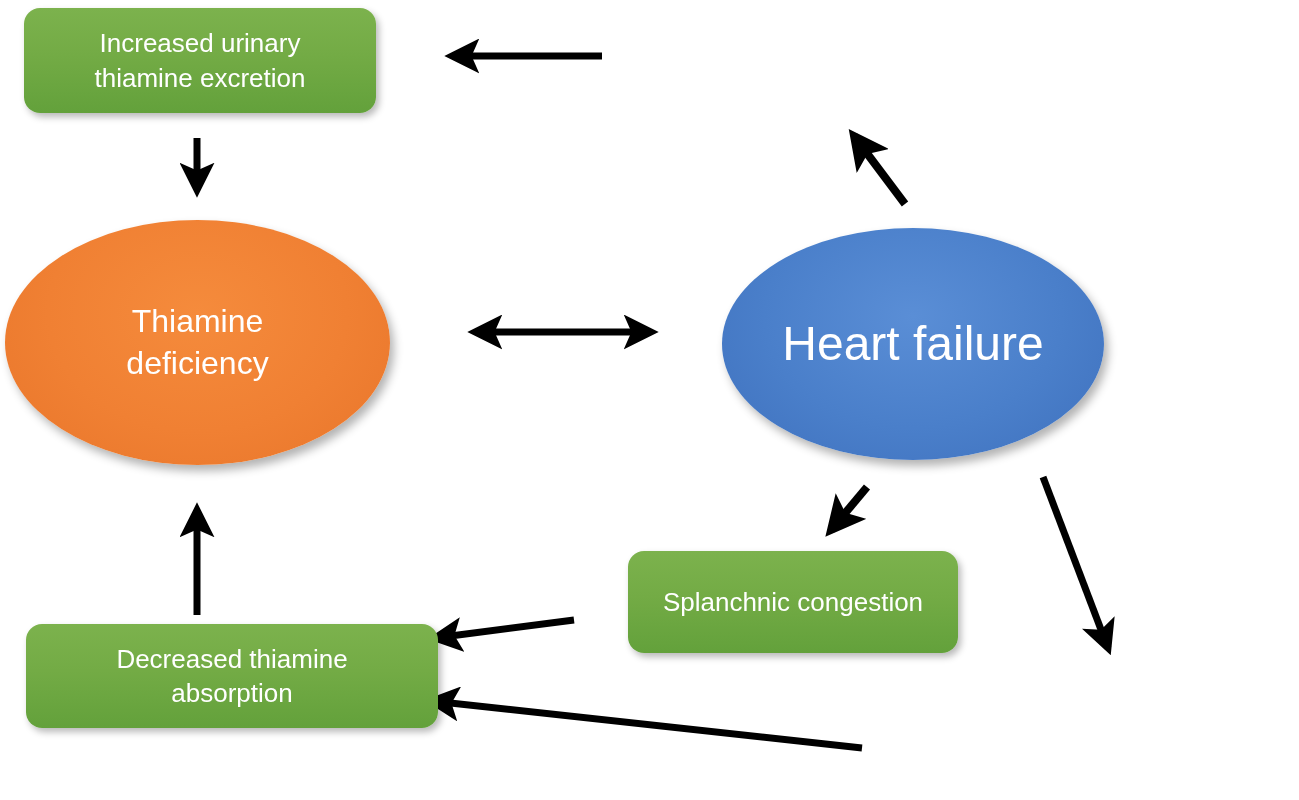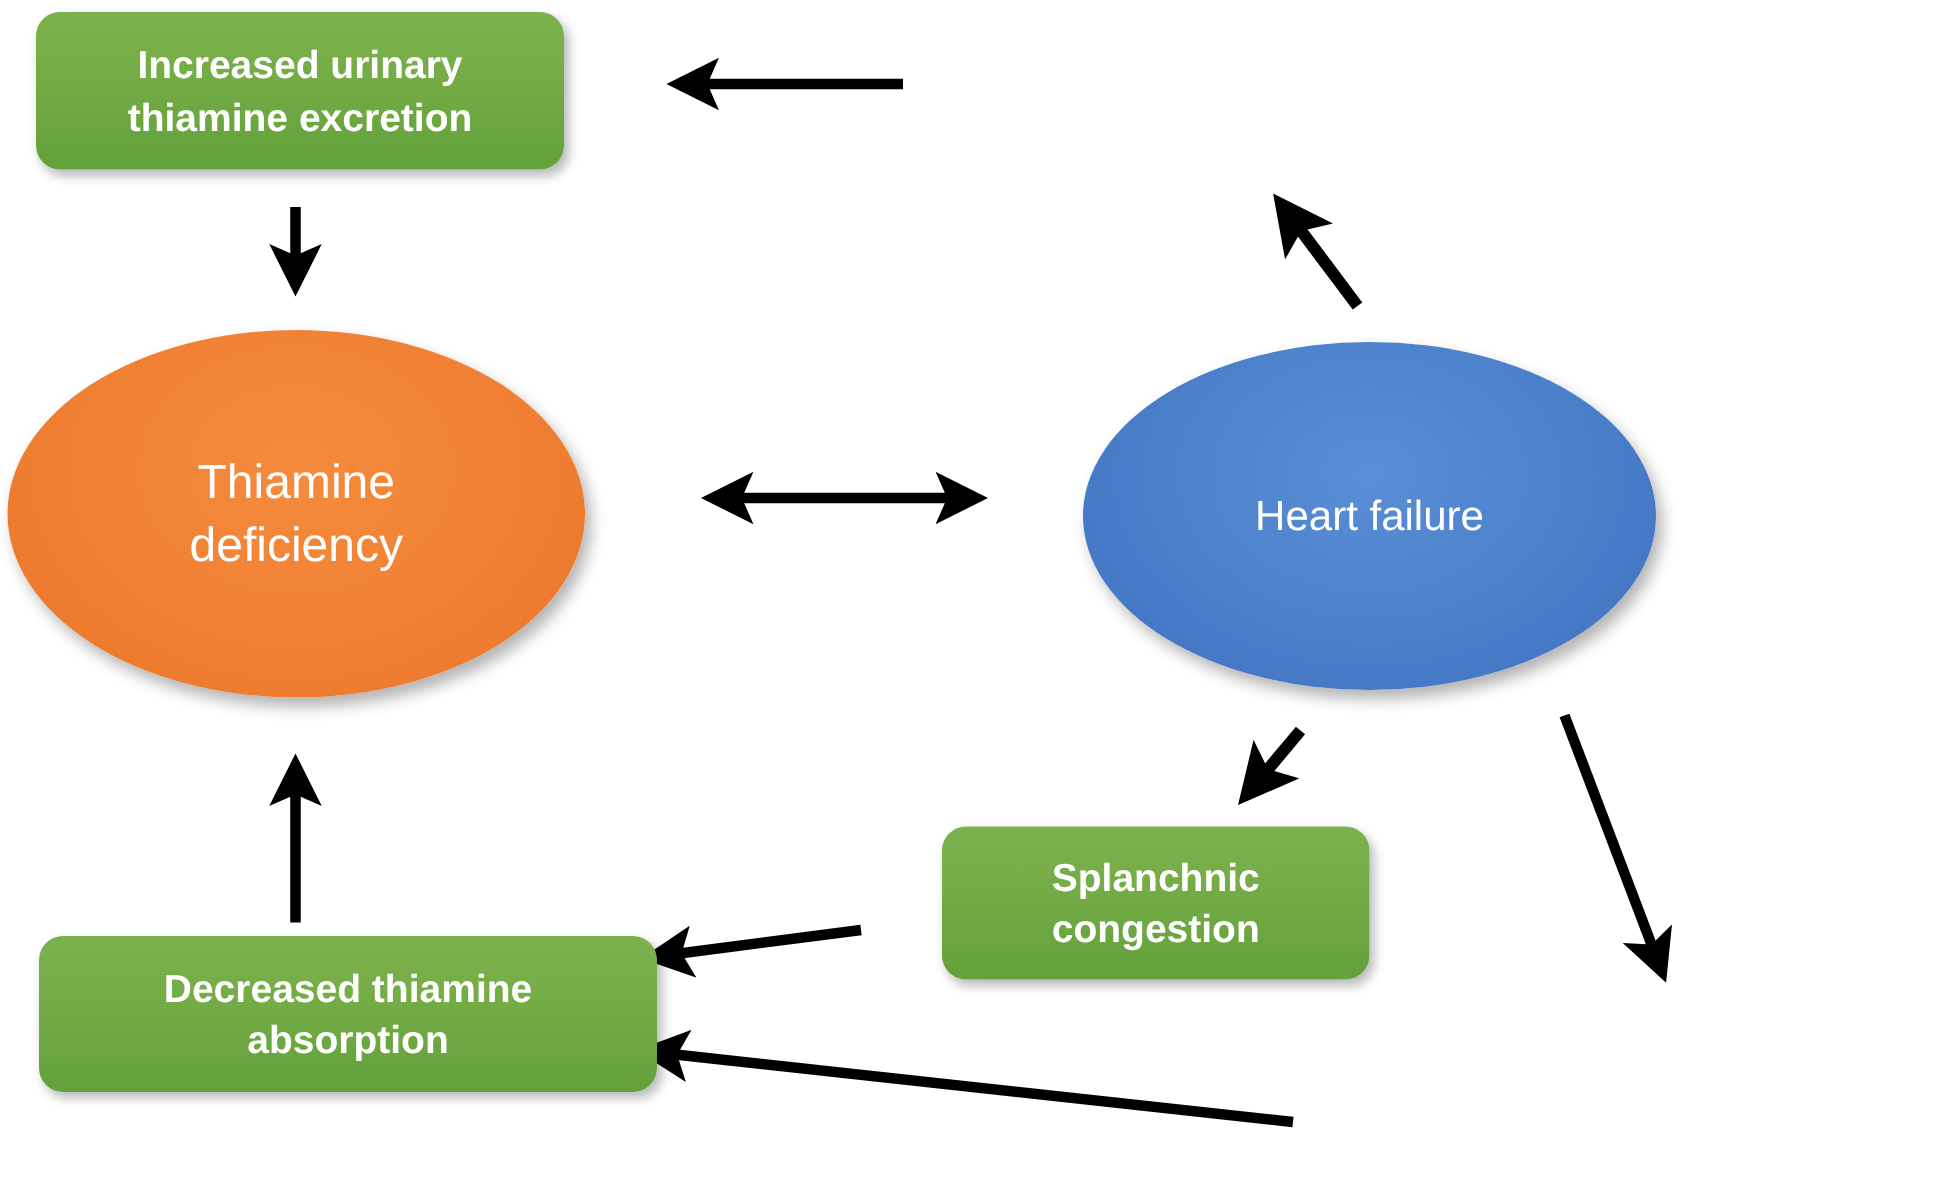--- a/index.html
+++ b/index.html
@@ -26,34 +26,33 @@
     color: #ffffff;
     box-sizing: border-box;
   }
   .box {
     border-radius: 16px;
     background: linear-gradient(180deg, #7cb24d 0%, #73ab45 45%, #63a13b 100%);
     box-shadow: 3px 4px 7px rgba(0,0,0,0.28);
     font-size: 26px;
     line-height: 1.32;
     padding: 15px 14px;
-    font-weight: bold;
   }
   .ellipse-orange {
     border-radius: 50%;
     background: radial-gradient(ellipse at 50% 38%, #f58b3c 0%, #f08033 55%, #e8752a 100%);
     box-shadow: 4px 6px 10px rgba(0,0,0,0.30);
     font-size: 32px;
     line-height: 1.3;
   }
   .ellipse-blue {
     border-radius: 50%;
     background: radial-gradient(ellipse at 50% 38%, #5a8ed6 0%, #4a7fca 55%, #3e70bd 100%);
     box-shadow: 4px 6px 10px rgba(0,0,0,0.30);
-    font-size: 28px;
+    font-size: 48px;
     line-height: 1.3;
   }
   .node .label {
     display: block;
     white-space: pre-line;
   }
   svg.arrows {
     position: absolute;
     left: 0;
     top: 0;
@@ -104,21 +103,21 @@
 
   <div class="node ellipse-orange" style="left:5px; top:220px; width:385px; height:245px;">
     <span class="label">Thiamine
 deficiency</span>
   </div>
 
   <div class="node ellipse-blue" style="left:722px; top:228px; width:382px; height:232px;">
     <span class="label">Heart failure</span>
   </div>
 
-  <div class="node box" style="left:628px; top:551px; width:285px; height:102px;">
+  <div class="node box" style="left:628px; top:551px; width:330px; height:102px;">
     <span class="label">Splanchnic congestion</span>
   </div>
 
   <div class="node box" style="left:26px; top:624px; width:412px; height:104px;">
     <span class="label">Decreased thiamine
 absorption</span>
   </div>
 
 
 </div>

